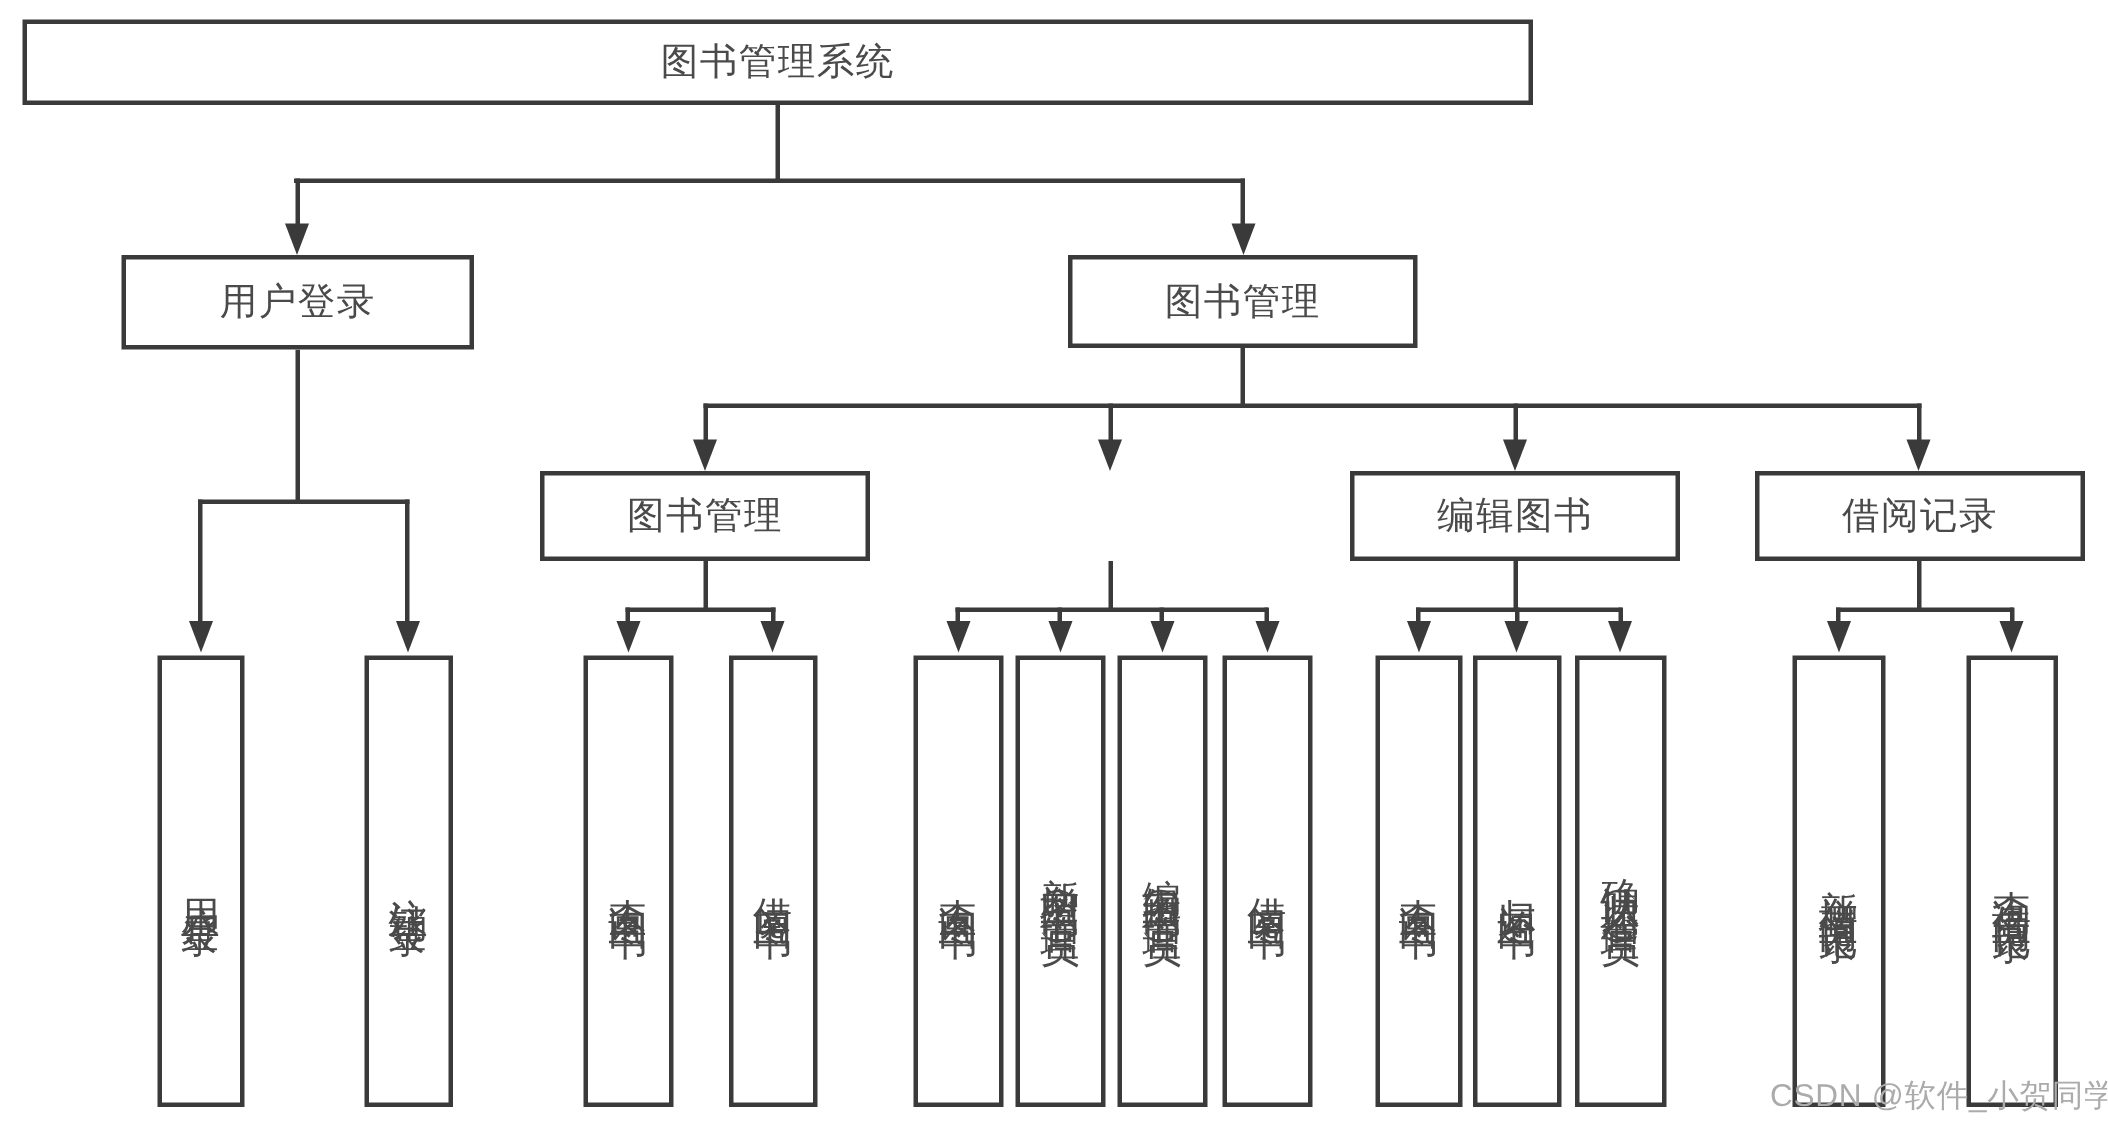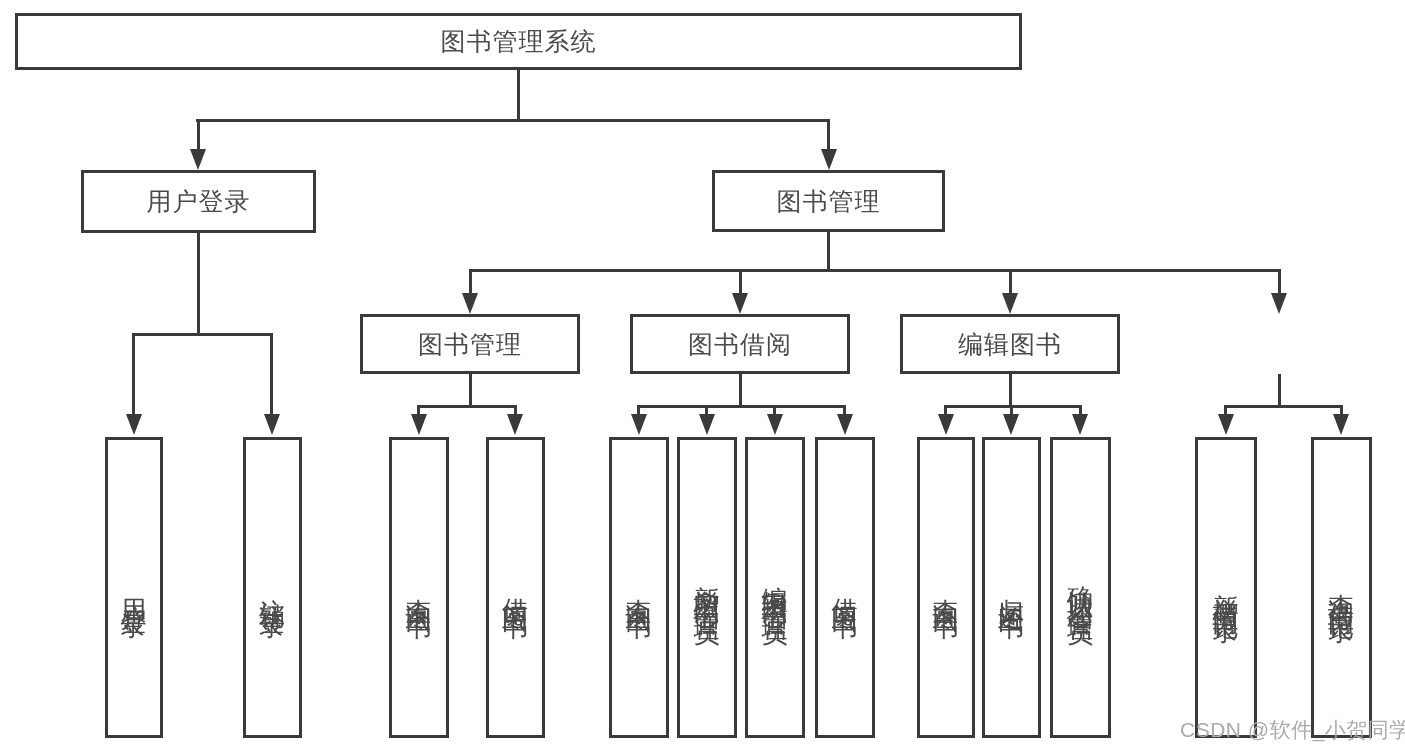--- a/index.html
+++ b/index.html
@@ -119,22 +119,22 @@
   <div class="ar" style="left:1218px;top:414px"></div>
   <div class="vl" style="left:1340px;top:405px;height:11px"></div>
   <div class="ar" style="left:1333px;top:414px"></div>
 
   <div class="bx h" style="left:15px;top:13px;width:1007px;height:57px">图书管理系统</div>
 
   <div class="bx h" style="left:81px;top:170px;width:235px;height:63px">用户登录</div>
   <div class="bx h" style="left:712px;top:170px;width:233px;height:62px">图书管理</div>
 
   <div class="bx h" style="left:360px;top:314px;width:220px;height:60px">图书管理</div>
-  <div class="bx h" style="left:630px;top:314px;width:220px;height:60px">图书借阅</div>
   <div class="bx h" style="left:900px;top:314px;width:220px;height:60px">编辑图书</div>
+  <div class="bx h" style="left:1170px;top:314px;width:220px;height:60px">借阅记录</div>
 
   <div class="bx v" style="left:105px;top:437px;width:58px;height:301px">用户登录</div>
   <div class="bx v" style="left:243px;top:437px;width:59px;height:301px">注销登录</div>
 
   <div class="bx v" style="left:389px;top:437px;width:60px;height:301px">查询图书</div>
   <div class="bx v" style="left:486px;top:437px;width:59px;height:301px">借阅图书</div>
 
   <div class="bx v" style="left:609px;top:437px;width:60px;height:301px">查询图书</div>
   <div class="bx v" style="left:677px;top:437px;width:60px;height:301px">新增图书（管理员）</div>
   <div class="bx v" style="left:745px;top:437px;width:60px;height:301px">编辑图书（管理员）</div>

